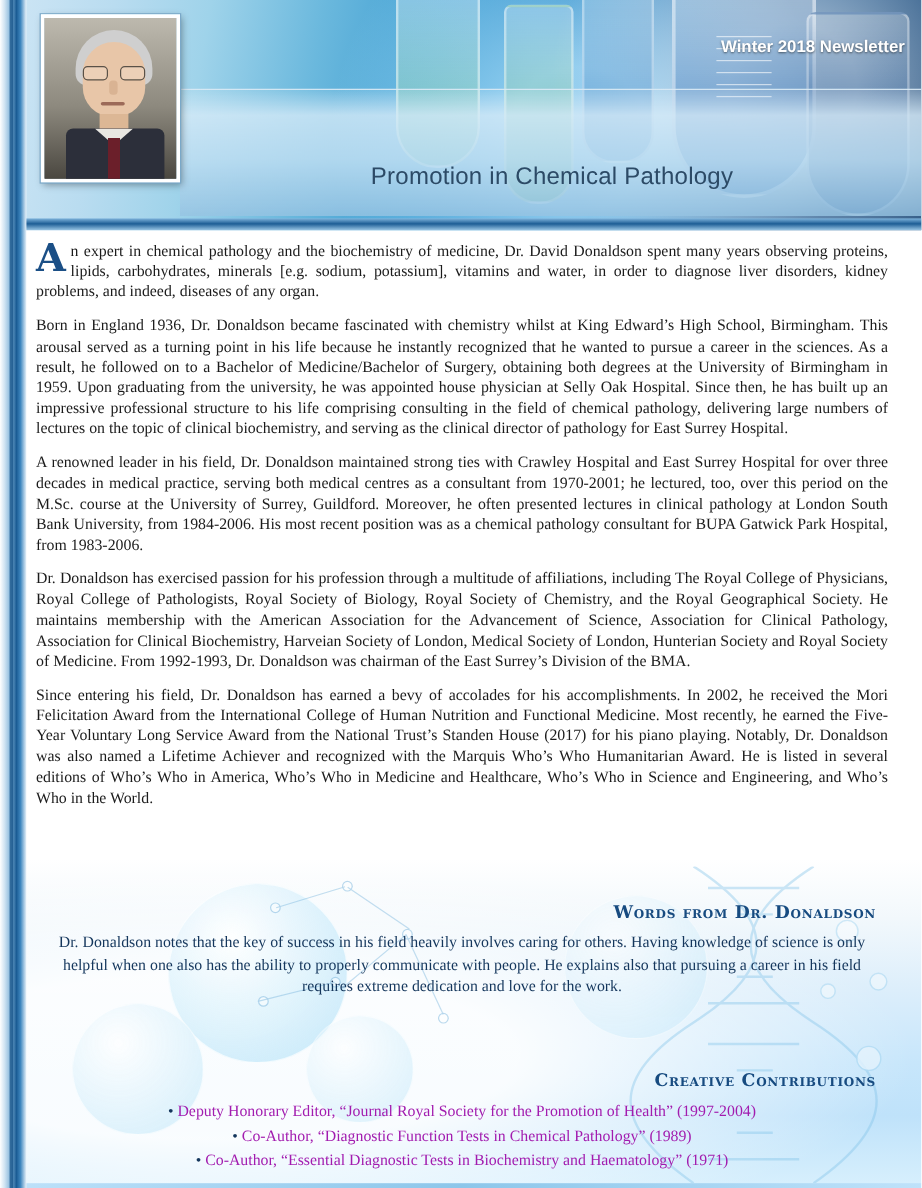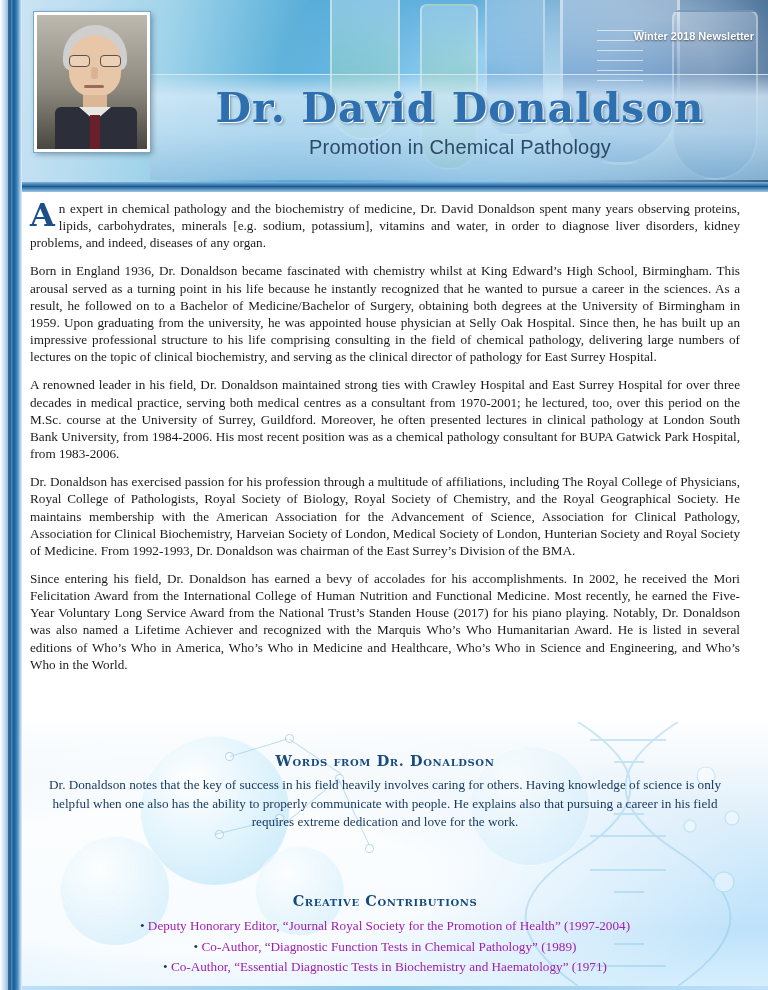--- a/index.html
+++ b/index.html
@@ -162,21 +162,21 @@
     text-align: center;
     font-family: "Liberation Sans", sans-serif;
     font-size: 20px;
     color: #2c4a66;
     letter-spacing: .2px;
   }
   .issue-line {
     position: absolute;
     right: 14px; top: 30px;
     font-family: "Liberation Sans", sans-serif;
-    font-size: 11px;
+    font-size: 14px;
     font-weight: bold;
     color: #ffffff;
     text-shadow: 0 1px 2px rgba(0,0,0,.55);
     z-index: 7;
   }
   .header-rule {
     position:absolute; left: 0; top: 182px; width: 768px; height: 10px;
     background: linear-gradient(180deg,#7fb4dc 0%, #1d5d95 45%, #9cc8e6 100%);
   }
 
@@ -230,21 +230,21 @@
     position:absolute; right: 10px; top: 6px; width: 240px; height: 264px;
     opacity: .45;
   }
 
   .words {
     position: absolute;
     left: 40px; top: 752px; width: 690px;
     z-index: 5;
   }
   .section-title {
-    text-align: center;
+    text-align: right;
     font-family: "DejaVu Serif", serif;
     font-weight: bold;
     font-variant: small-caps;
     font-size: 14.5px;
     letter-spacing: .6px;
     color: #174b80;
     margin-bottom: 7px;
   }
   .words-body {
     text-align: center;
@@ -309,21 +309,20 @@
           <span class="r"></span>
         </div>
       <div class="nose"></div>
       <div class="mouth"></div>
       <div class="neck"></div>
       <div class="shirt"></div>
       <div class="collar"></div>
       <div class="tie"></div>
     </div>
 
-    <div class="doc-name">Dr. David Donaldson</div>
     <div class="doc-sub">Promotion in Chemical Pathology</div>
     <div class="header-rule"></div>
   </div>
 
   <div class="issue-line">Winter 2018 Newsletter</div>
 
   <div class="lower-art">
     <div class="blob" style="left:140px;top:20px;width:150px;height:150px;"></div>
     <div class="blob" style="left:60px;top:120px;width:110px;height:110px;opacity:.7;"></div>
     <div class="blob" style="left:255px;top:130px;width:90px;height:90px;opacity:.6;"></div>

